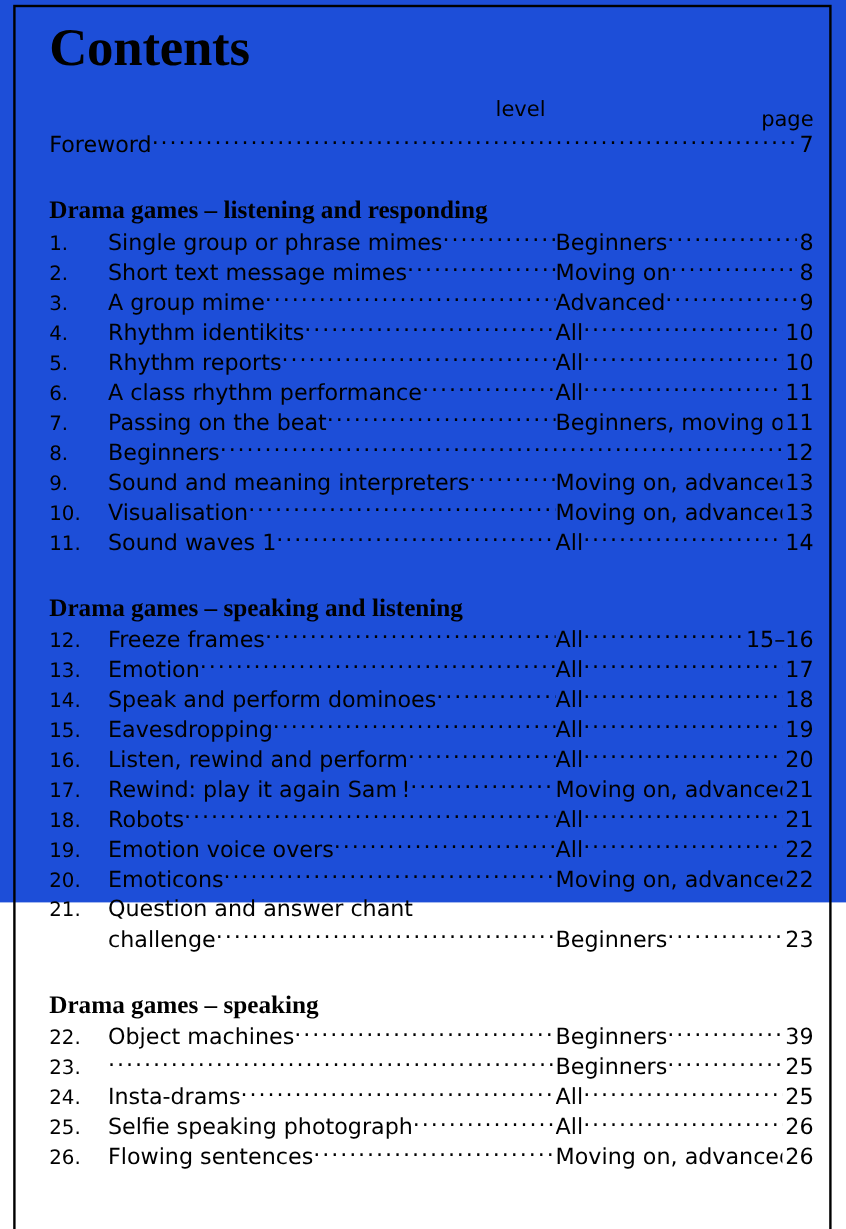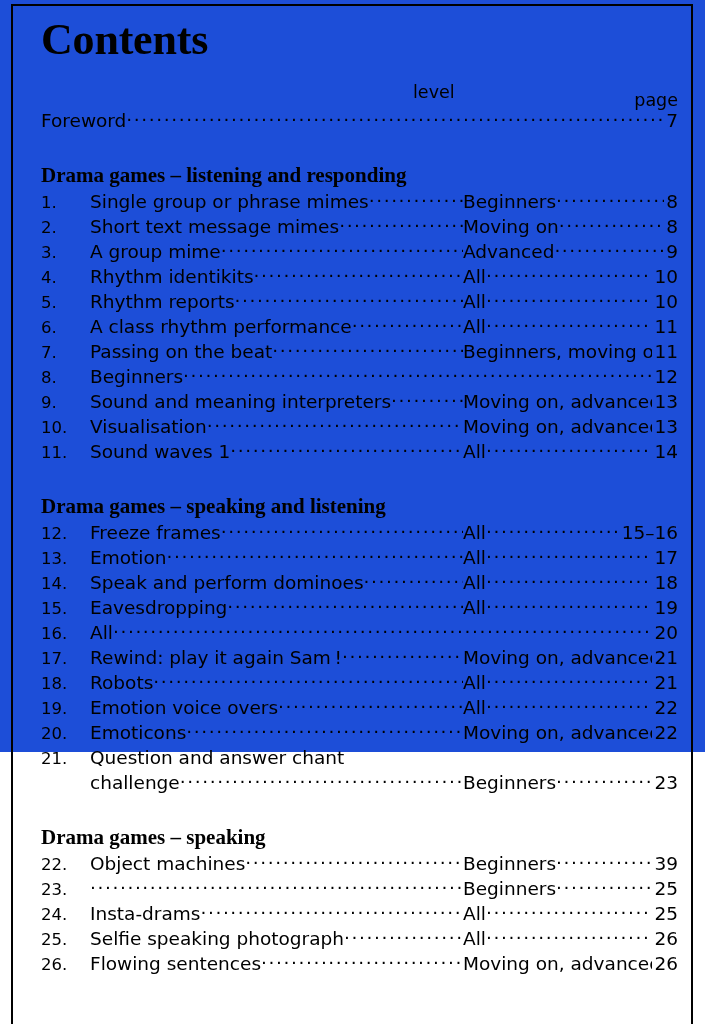--- a/index.html
+++ b/index.html
@@ -368,20 +368,24 @@
             <span class="leader pad-l pad-r"></span>
           </span>
           <span class="level-cell">
             <span class="level-text">All</span>
             <span class="leader pad-l pad-r"></span>
           </span>
           <span class="page-num">19</span>
         </div>
         <div class="row">
           <span class="num">16.</span>
+          <span class="title-cell">
+            <span class="title-text">Listen, rewind and perform</span>
+            <span class="leader pad-l pad-r"></span>
+          </span>
           <span class="level-cell">
             <span class="level-text">All</span>
             <span class="leader pad-l pad-r"></span>
           </span>
           <span class="page-num">20</span>
         </div>
         <div class="row">
           <span class="num">17.</span>
           <span class="title-cell">
             <span class="title-text">Rewind: play it again Sam !</span>

